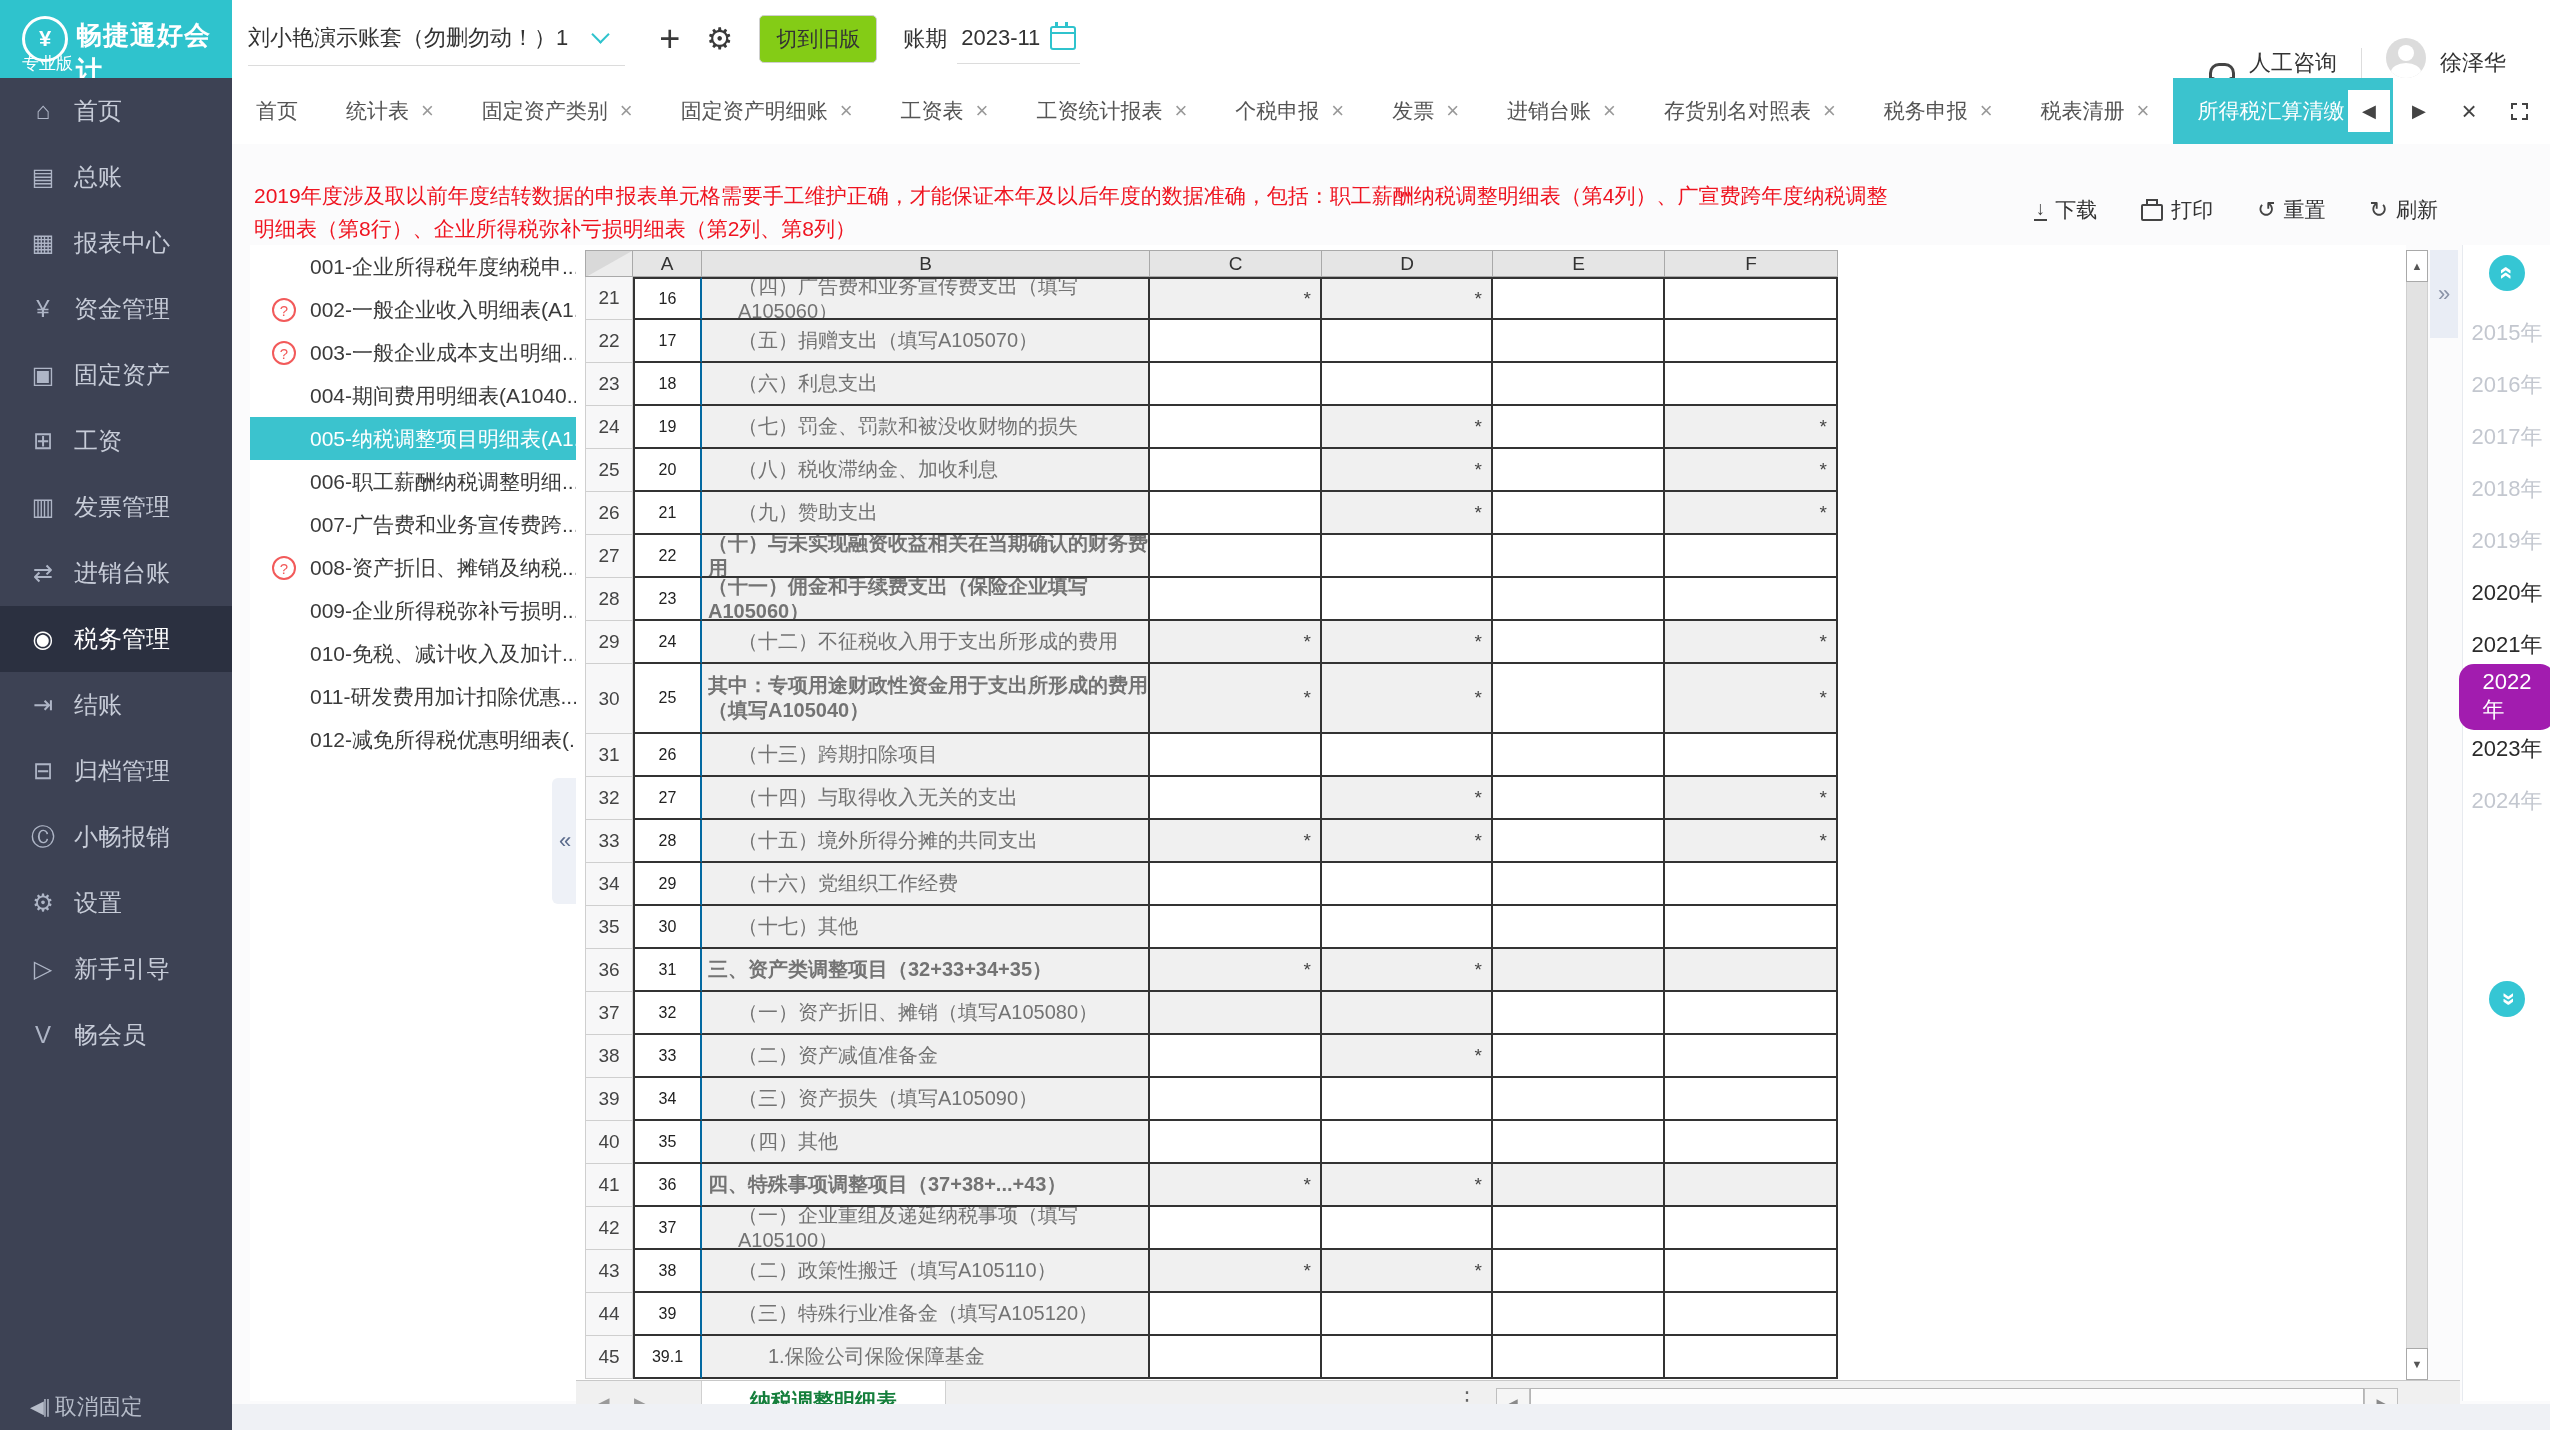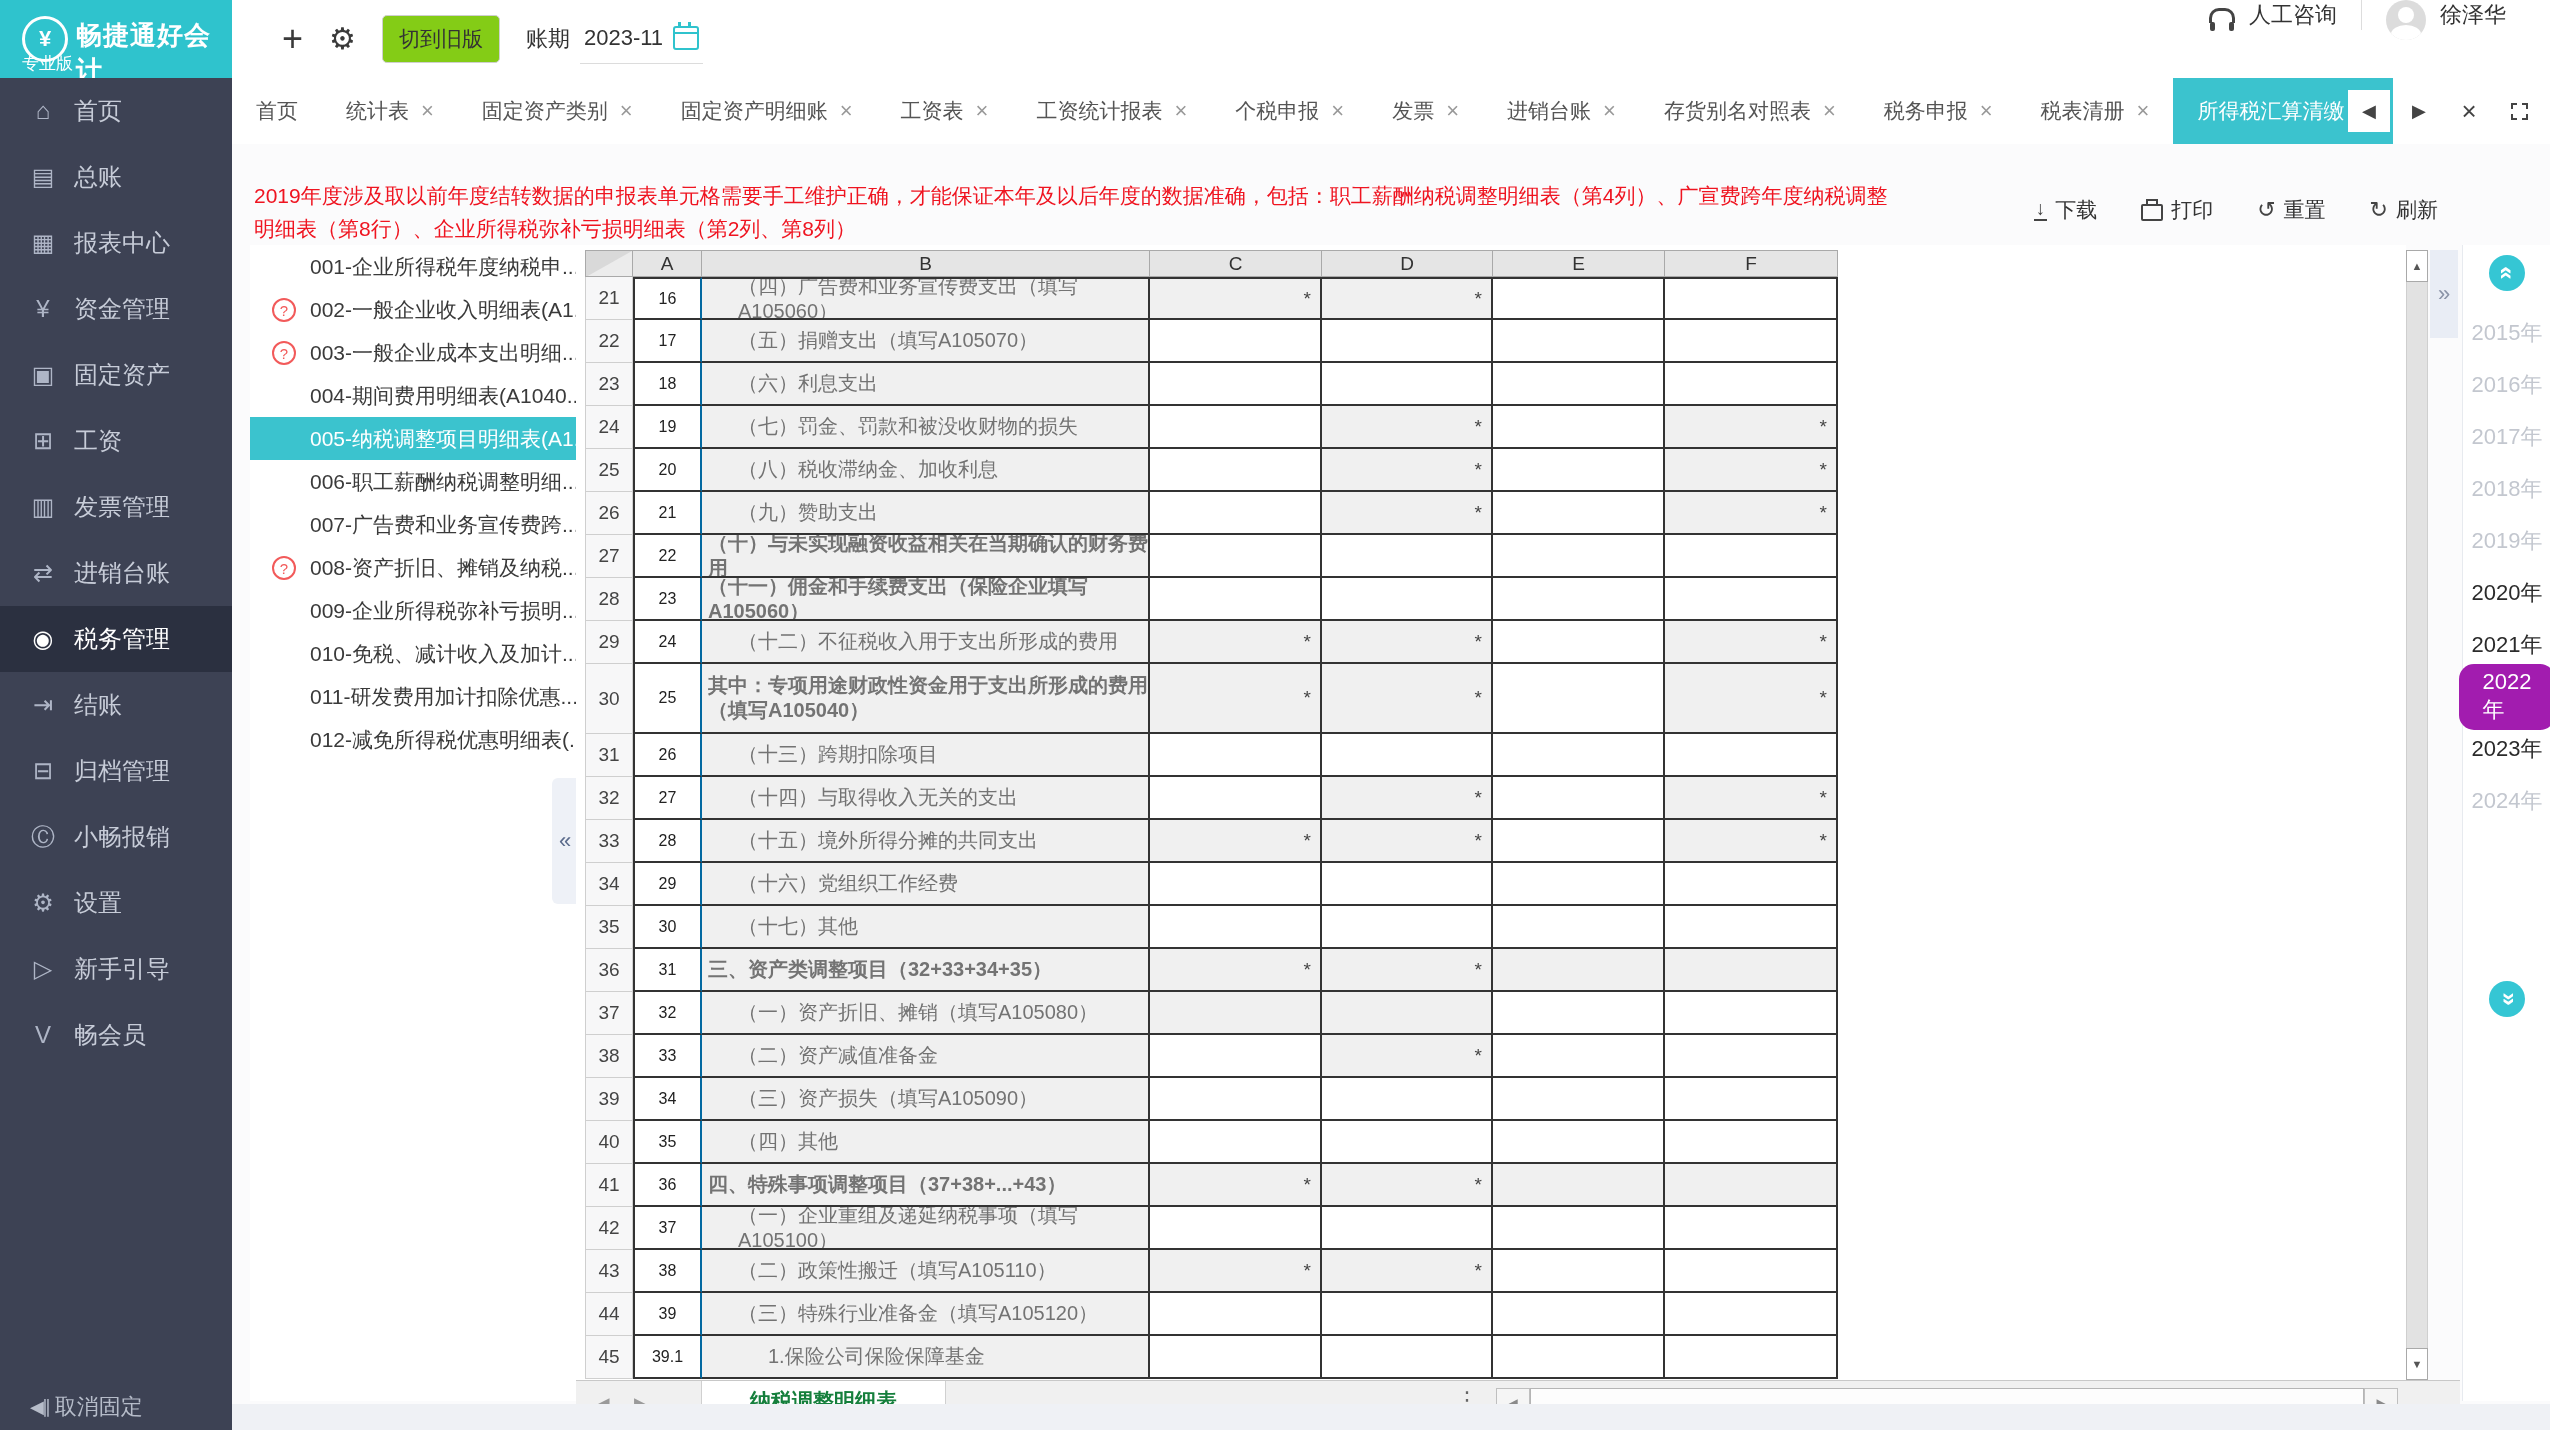--- a/index.html
+++ b/index.html
@@ -20,21 +20,21 @@
   .tb-plus{font-size:36px;color:#3a3a3a;margin-left:34px;line-height:1;}
   .tb-gear{font-size:30px;color:#3a3a3a;margin-left:26px;line-height:1;}
   .old-btn{margin-left:26px;border:1px solid #cfcfcf;border-radius:5px;background:#84cc16;font-size:21px;color:#333;
            padding:9px 16px;}
   .period-label{margin-left:26px;font-size:22px;color:#333;}
   .period-wrap{display:flex;align-items:center;border-bottom:1px solid #dcdcdc;padding:10px 4px 12px 4px;margin-left:10px;}
   .period-val{font-size:22px;color:#333;margin-right:10px;}
   .icon-cal{width:22px;height:20px;border:2px solid #2fc3cd;border-radius:3px;position:relative;}
   .icon-cal::before{content:"";position:absolute;top:-6px;left:3px;width:3px;height:5px;background:#2fc3cd;box-shadow:10px 0 #2fc3cd;}
   .icon-cal::after{content:"";position:absolute;top:4px;left:0;right:0;height:2px;background:#2fc3cd;}
-  .tb-right{position:absolute;right:44px;top:0;height:78px;display:flex;align-items:flex-start;gap:14px;}
+  .tb-right{position:absolute;right:44px;top:0;height:78px;display:flex;align-items:flex-end;gap:14px;}
   .icon-headset{width:20px;height:12px;border:3px solid #444;border-bottom:none;border-radius:10px 10px 0 0;position:relative;margin-top:8px;}
   .icon-headset::before,.icon-headset::after{content:"";position:absolute;bottom:-8px;width:5px;height:9px;background:#444;border-radius:2px;}
   .icon-headset::before{left:-2px;} .icon-headset::after{right:-2px;}
   .support{font-size:22px;color:#333;}
   .tb-div{width:1px;height:30px;background:#ddd;margin:0 10px;}
   .avatar{width:40px;height:40px;border-radius:50%;background:#dcdcdc;position:relative;overflow:hidden;}
   .avatar::before{content:"";position:absolute;left:12px;top:7px;width:16px;height:16px;border-radius:50%;background:#fff;}
   .avatar::after{content:"";position:absolute;left:5px;top:25px;width:30px;height:18px;border-radius:50% 50% 0 0;background:#fff;}
   .uname{font-size:22px;color:#333;}
   
@@ -135,20 +135,24 @@
 
 <div id="app">
 
   <header class="topbar">
     <div class="logo">
       <span class="logo-icon">¥</span>
       <span class="logo-title">畅捷通好会计</span>
       <span class="logo-sub">专业版</span>
     </div>
     <div class="tb-left">
+      <div class="acct-wrap">
+        <span class="acct">刘小艳演示账套（勿删勿动！）1</span>
+        <span class="caret-down"></span>
+      </div>
       <span class="tb-plus">+</span>
       <span class="tb-gear">⚙</span>
       <button class="old-btn">切到旧版</button>
       <span class="period-label">账期</span>
       <div class="period-wrap">
         <span class="period-val">2023-11</span>
         <span class="icon-cal"></span>
       </div>
     </div>
     <div class="tb-right">

